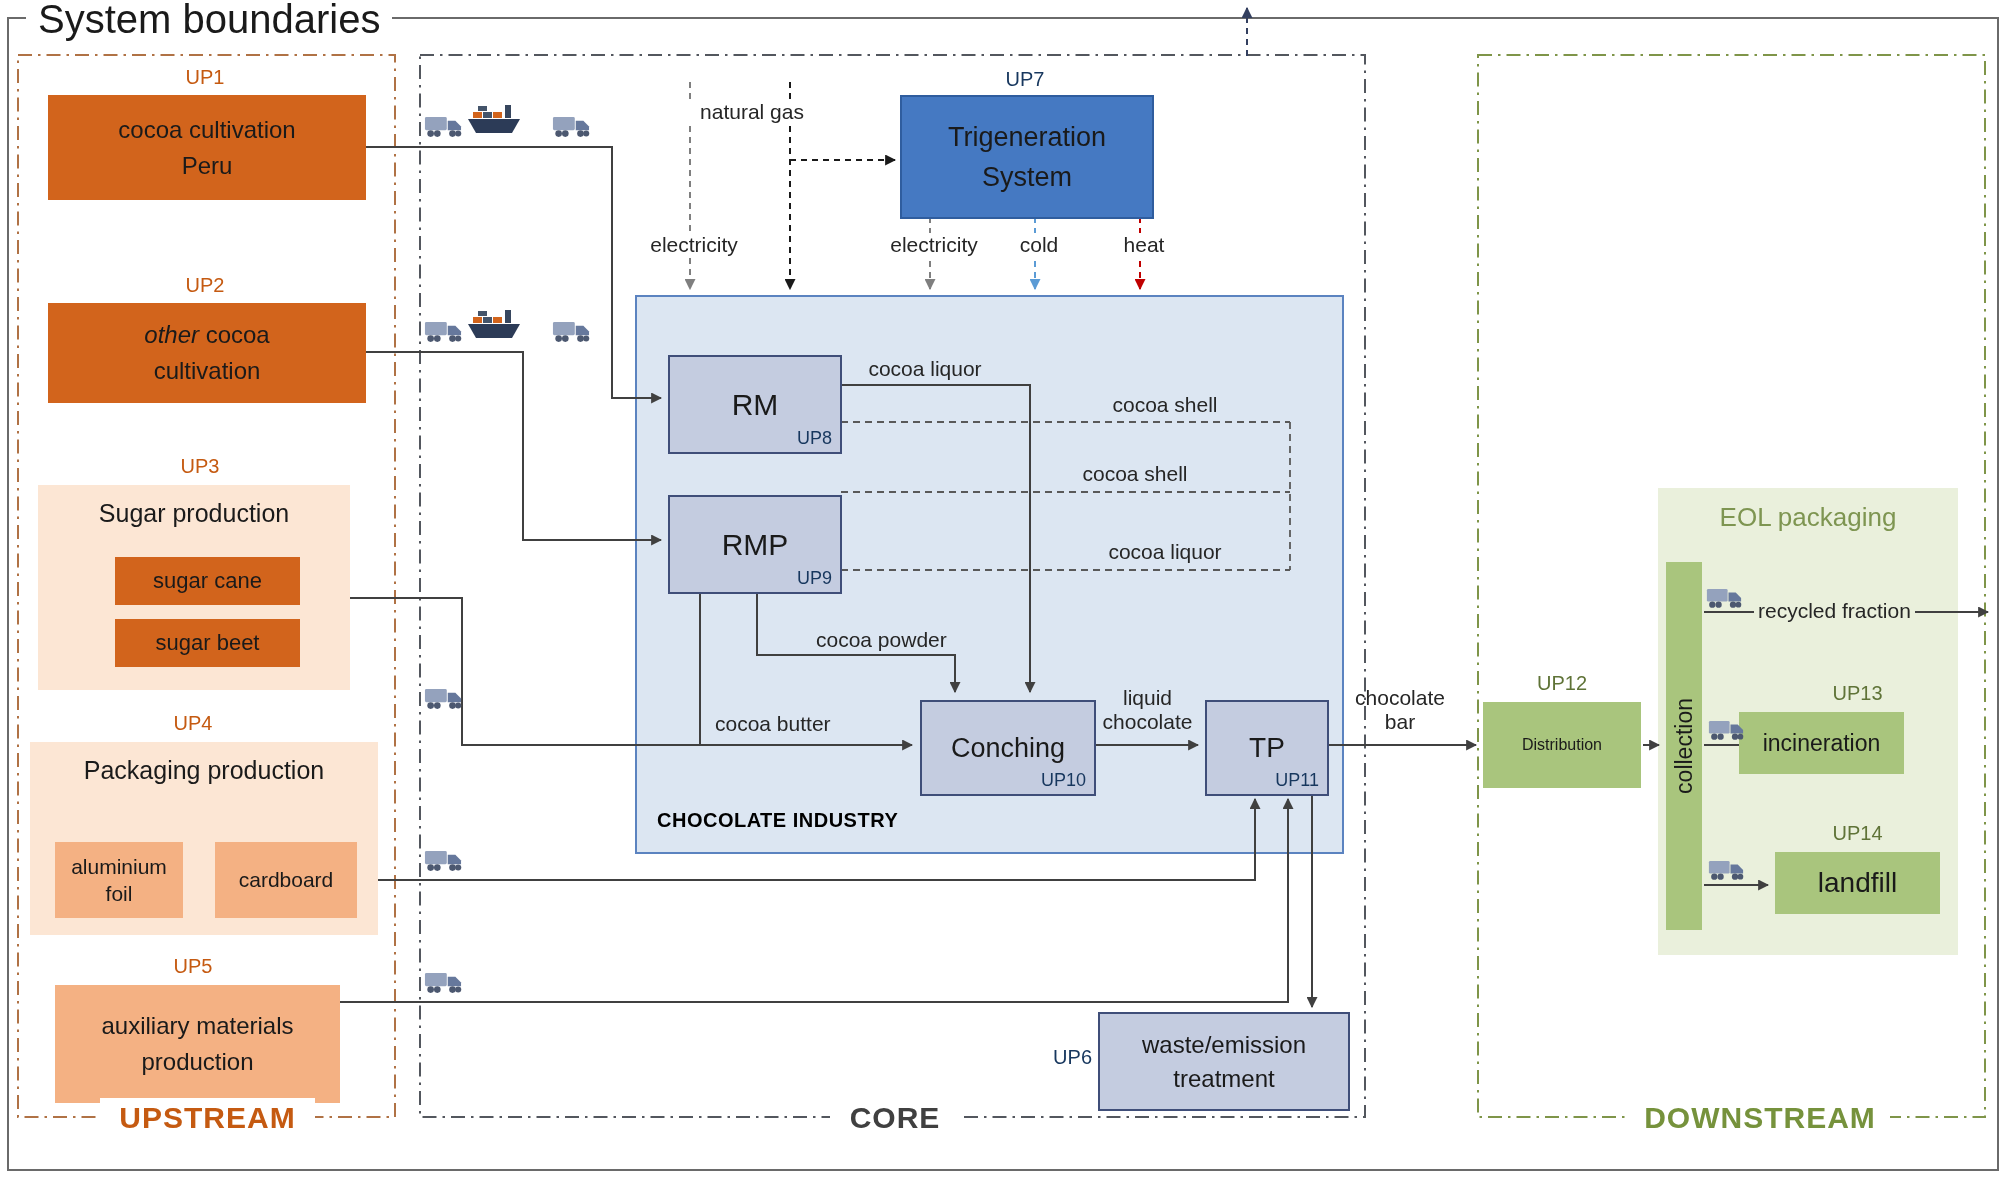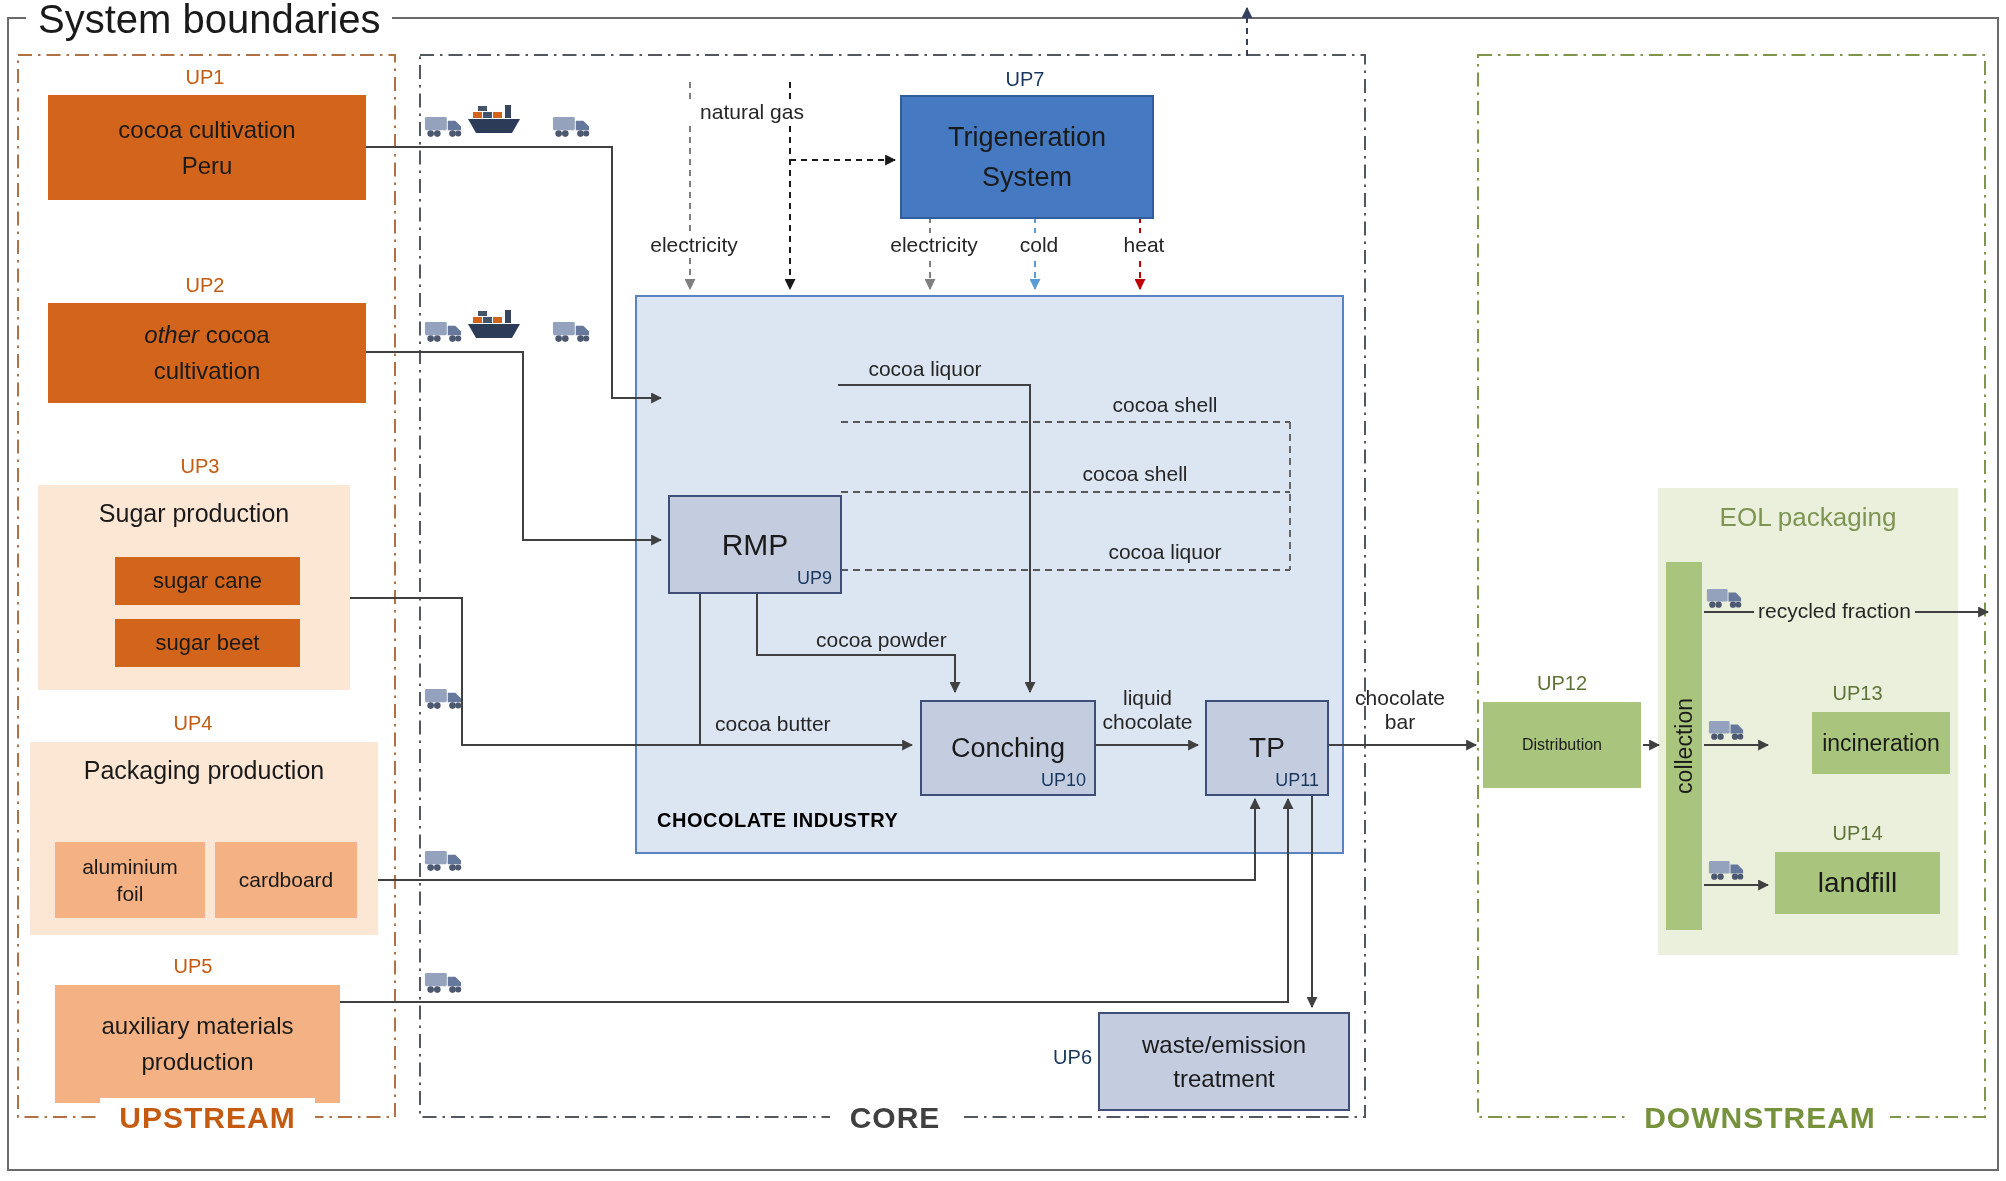--- a/index.html
+++ b/index.html
@@ -62,21 +62,21 @@
     <div class="abs subo flexc" style="left:77px;top:72px;width:185px;height:48px;">
       <span>sugar cane</span>
     </div>
     <div class="abs subo flexc" style="left:77px;top:134px;width:185px;height:48px;">
       <span>sugar beet</span>
     </div>
   </div>
 
   <div class="abs peach" style="left:30px;top:742px;width:348px;height:193px;">
     <div class="cont-title" style="top:14px;">Packaging production</div>
-    <div class="abs subm flexc" style="left:25px;top:100px;width:150px;height:76px;">
+    <div class="abs subm flexc" style="left:25px;top:100px;width:128px;height:76px;">
       <span style="width:110px;">aluminium foil</span>
     </div>
     <div class="abs subm flexc" style="left:185px;top:100px;width:142px;height:76px;">
       <span>cardboard</span>
     </div>
   </div>
 
   <svg class="lines">
     <defs>
       <marker id="ah-dark" viewBox="0 0 10 10" refX="9" refY="5" markerWidth="11" markerHeight="11" markerUnits="userSpaceOnUse" orient="auto">
@@ -178,20 +178,24 @@
     <div>auxiliary materials</div>
     <div>production</div>
   </div>
 
   <div class="abs upid navy" style="left:950px;top:68px;width:150px;">UP7</div>
   <div class="abs trig flexc" style="left:900px;top:95px;width:250px;height:120px;">
     <div>Trigeneration</div>
     <div>System</div>
   </div>
 
+  <div class="abs pbox flexc" style="left:668px;top:355px;width:170px;height:95px;font-size:30px;">
+    <span>RM</span>
+    <span class="corner-id">UP8</span>
+  </div>
   <div class="abs pbox flexc" style="left:668px;top:495px;width:170px;height:95px;font-size:30px;">
     <span>RMP</span>
     <span class="corner-id">UP9</span>
   </div>
   <div class="abs pbox flexc" style="left:920px;top:700px;width:172px;height:92px;font-size:27px;">
     <span>Conching</span>
     <span class="corner-id">UP10</span>
   </div>
   <div class="abs pbox flexc" style="left:1205px;top:700px;width:120px;height:92px;font-size:28px;">
     <span>TP</span>
@@ -207,21 +211,21 @@
   <div class="abs upid green" style="left:1483px;top:672px;width:158px;">UP12</div>
   <div class="abs gbox flexc" style="left:1483px;top:702px;width:158px;height:86px;font-size:16px;">
     <span>Distribution</span>
   </div>
 
   <div class="abs gbox flexc" style="left:1666px;top:562px;width:36px;height:368px;">
     <span class="vtext">collection</span>
   </div>
 
   <div class="abs upid green" style="left:1775px;top:682px;width:165px;">UP13</div>
-  <div class="abs gbox flexc" style="left:1812px;top:712px;width:138px;height:62px;font-size:23px;">
+  <div class="abs gbox flexc" style="left:1739px;top:712px;width:165px;height:62px;font-size:23px;">
     <span>incineration</span>
   </div>
 
   <div class="abs upid green" style="left:1775px;top:822px;width:165px;">UP14</div>
   <div class="abs gbox flexc" style="left:1775px;top:852px;width:165px;height:62px;font-size:28px;">
     <span>landfill</span>
   </div>
 
   <div class="flow-label bgw" style="left:668px;top:100px;width:160px;">natural gas</div>
   <div class="flow-label bgw" style="left:615px;top:233px;width:150px;">electricity</div>

